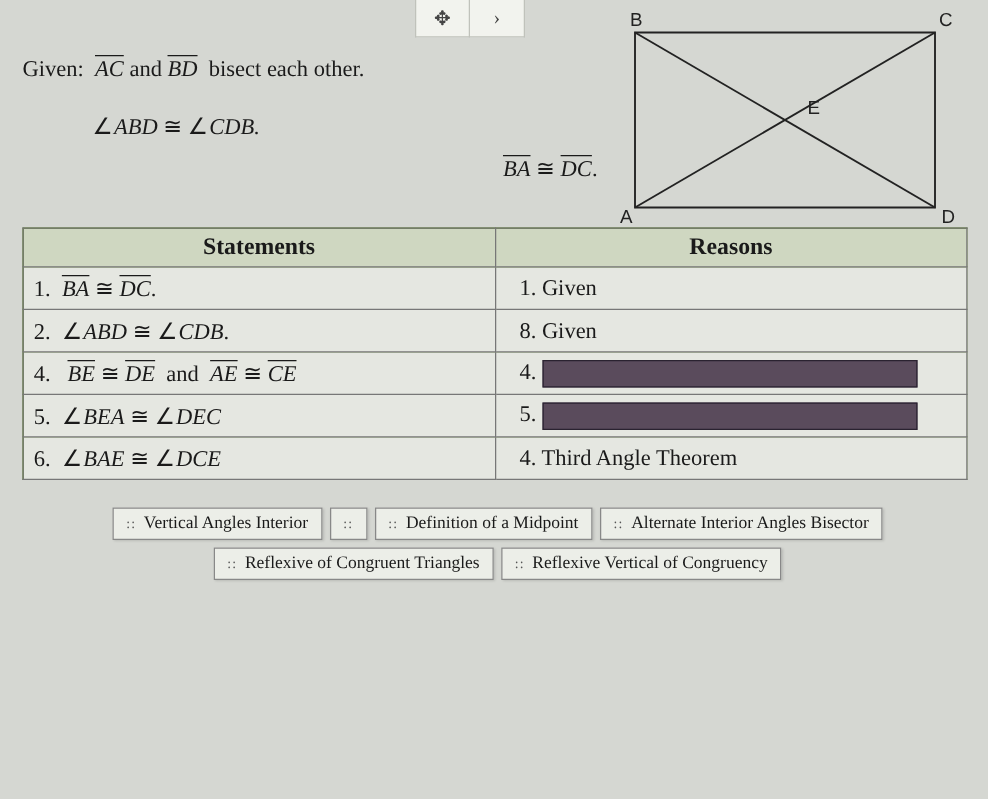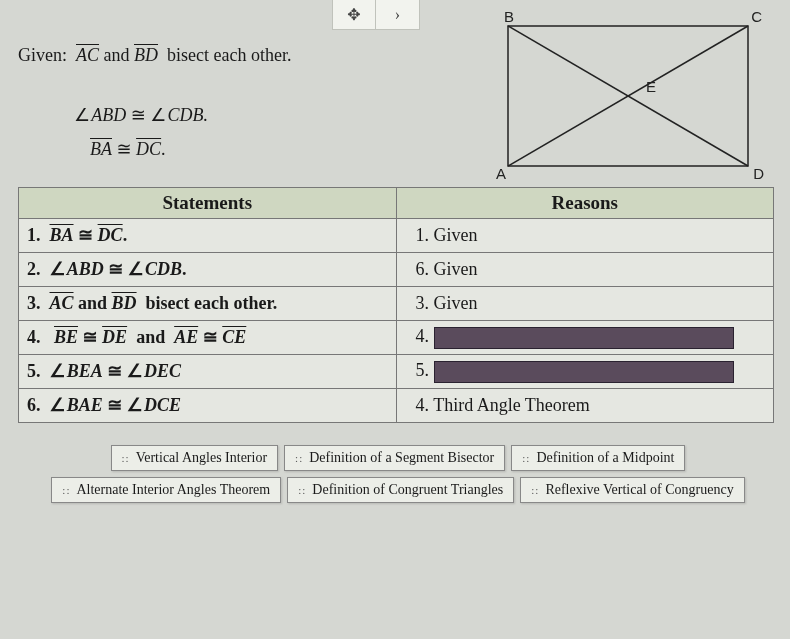--- a/index.html
+++ b/index.html
@@ -33,23 +33,23 @@
     font-size: 16px;
     color: #444;
   }
   .tool-btn + .tool-btn { border-left: none; }
   .top-area {
     display: flex;
     align-items: flex-start;
     gap: 20px;
   }
   .problem-text { width: 460px; padding-top: 28px; line-height: 1.9; }
-  .problem-text .line0 { margin-bottom: 26px; }
+  .problem-text .line0 { margin-bottom: 12px; }
   .problem-text .line1 { margin-left: 56px; font-style: italic; }
-  .problem-text .line2 { margin-left: 72px; margin-bottom: 14px; }
+  .problem-text .line2 { margin-left: 36px; margin-bottom: 14px; text-align: right; }
   .problem-text .line3 { margin-bottom: 6px; }
   .ol { text-decoration: overline; font-style: italic; }
   .it { font-style: italic; }
   .angle::before { content: "\2220"; font-style: normal; margin-right: 1px;}
   .cong::before { content: "\2245"; font-style: normal; }
   .tri::before { content: "\25B3"; font-style: normal; margin-right:2px; }
 
   
   .figure-box {
     position: relative;
@@ -82,21 +82,21 @@
     font-size: 19px;
   }
   table.proof td {
     border: 1px solid #777;
     padding: 5px 8px;
     font-size: 18px;
     height: 34px;
     background: #e5e7e1;
     vertical-align: middle;
   }
-  table.proof td.stmt { width: 50%; font-weight: bold; }
+  table.proof td.stmt { width: 50%; }
   table.proof td.rsn  { width: 50%; padding-left: 19px; }
   .blank-drop {
     display: inline-block;
     width: 300px;
     height: 22px;
     background: #5a4b5c;
     border: 1px solid #2a2230;
     vertical-align: middle;
   }
 
@@ -168,25 +168,21 @@
       <th>Reasons</th>
     </tr>
   </thead>
   <tbody id="proof-body">
       <tr>
         <td class="stmt">1.&nbsp; <span class="ol">BA</span> <span class="cong"></span> <span class="ol">DC</span>.</td>
         <td class="rsn">1.  Given</td>
       </tr>
       <tr>
         <td class="stmt">2.&nbsp; <span class="angle it">ABD</span> <span class="cong"></span> <span class="angle it">CDB</span>.</td>
-        <td class="rsn">6.  Given</td>
-      </tr>
-      <tr>
-        <td class="stmt">3.&nbsp; <span class="ol">AC</span> and <span class="ol">BD</span>&nbsp; bisect each other.</td>
-        <td class="rsn">3.  Given</td>
+        <td class="rsn">8.  Given</td>
       </tr>
       <tr>
         <td class="stmt">4.&nbsp; &nbsp;<span class="ol">BE</span> <span class="cong"></span> <span class="ol">DE</span>&nbsp; and &nbsp;<span class="ol">AE</span> <span class="cong"></span> <span class="ol">CE</span></td>
         <td class="rsn">4. <span class="blank-drop"></span></td>
       </tr>
       <tr>
         <td class="stmt">5.&nbsp; <span class="angle it">BEA</span> <span class="cong"></span> <span class="angle it">DEC</span></td>
         <td class="rsn">5. <span class="blank-drop"></span></td>
       </tr>
       <tr>
@@ -196,31 +192,30 @@
     </tbody>
 </table>
 
 <div class="tiles" id="tiles">
     <div class="tile">
       <span class="grip">::</span>
       <span>Vertical Angles Interior</span>
     </div>
     <div class="tile">
       <span class="grip">::</span>
-      <span>Definition of a Segment Bisector</span>
     </div>
     <div class="tile">
       <span class="grip">::</span>
       <span>Definition of a Midpoint</span>
     </div>
     <div class="tile">
       <span class="grip">::</span>
-      <span>Alternate Interior Angles Theorem</span>
-    </div>
-    <div class="tile">
-      <span class="grip">::</span>
-      <span>Definition of Congruent Triangles</span>
+      <span>Alternate Interior Angles Bisector</span>
+    </div>
+    <div class="tile">
+      <span class="grip">::</span>
+      <span>Reflexive of Congruent Triangles</span>
     </div>
     <div class="tile">
       <span class="grip">::</span>
       <span>Reflexive Vertical of Congruency</span>
     </div>
   </div>
 
 </body></html>

